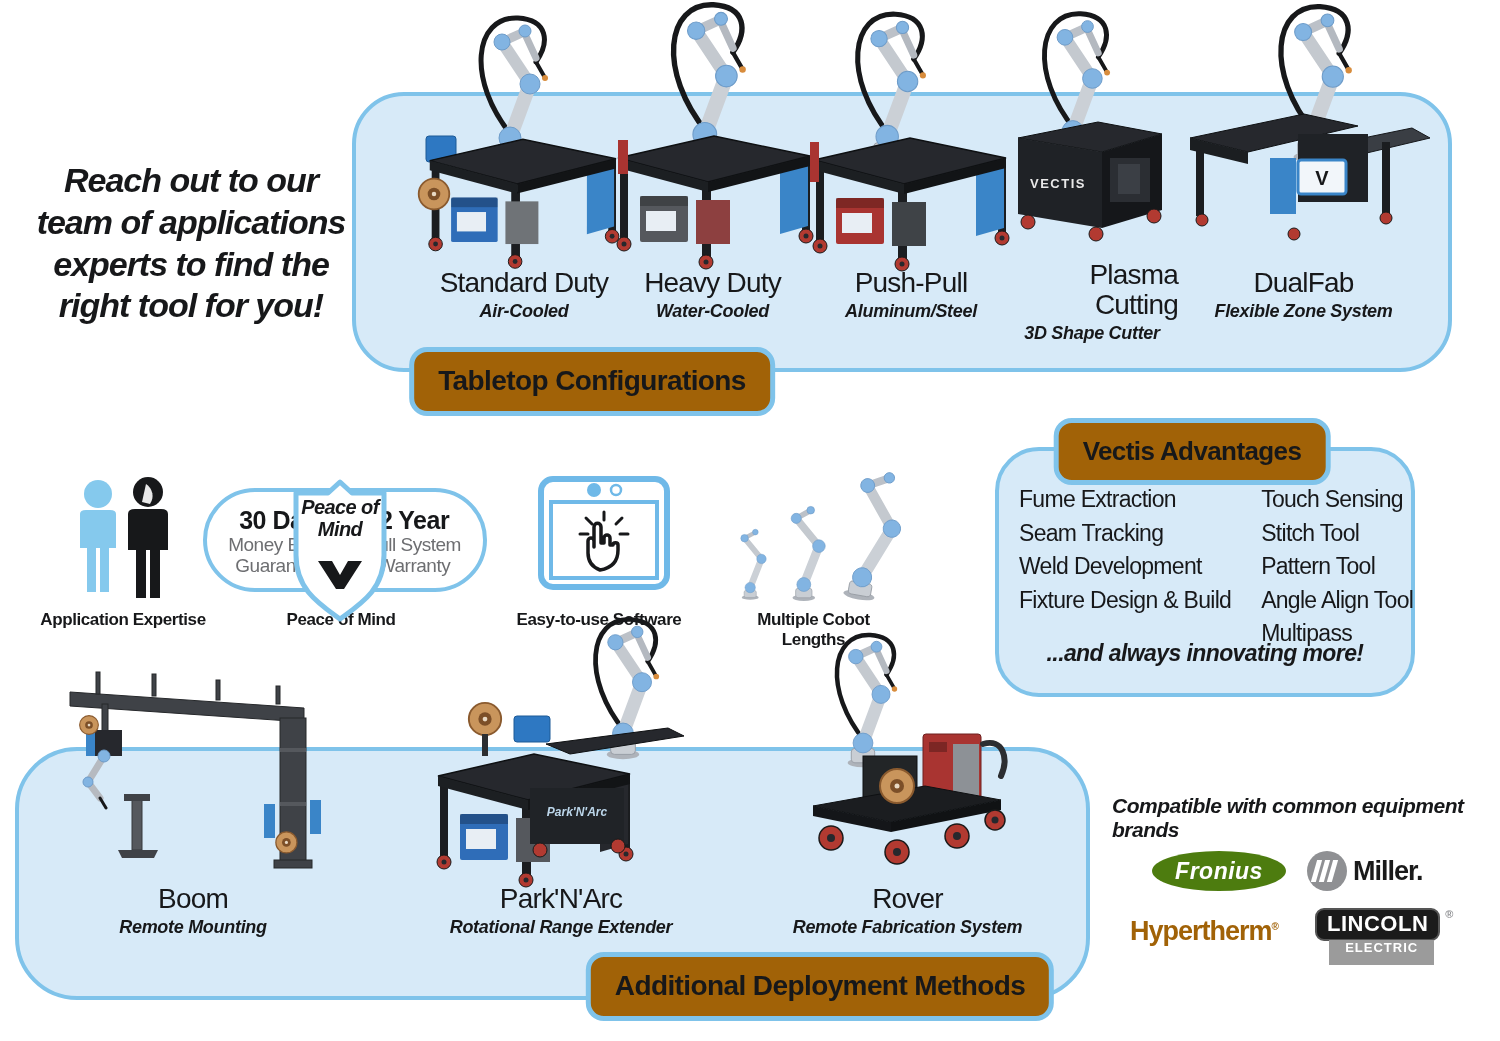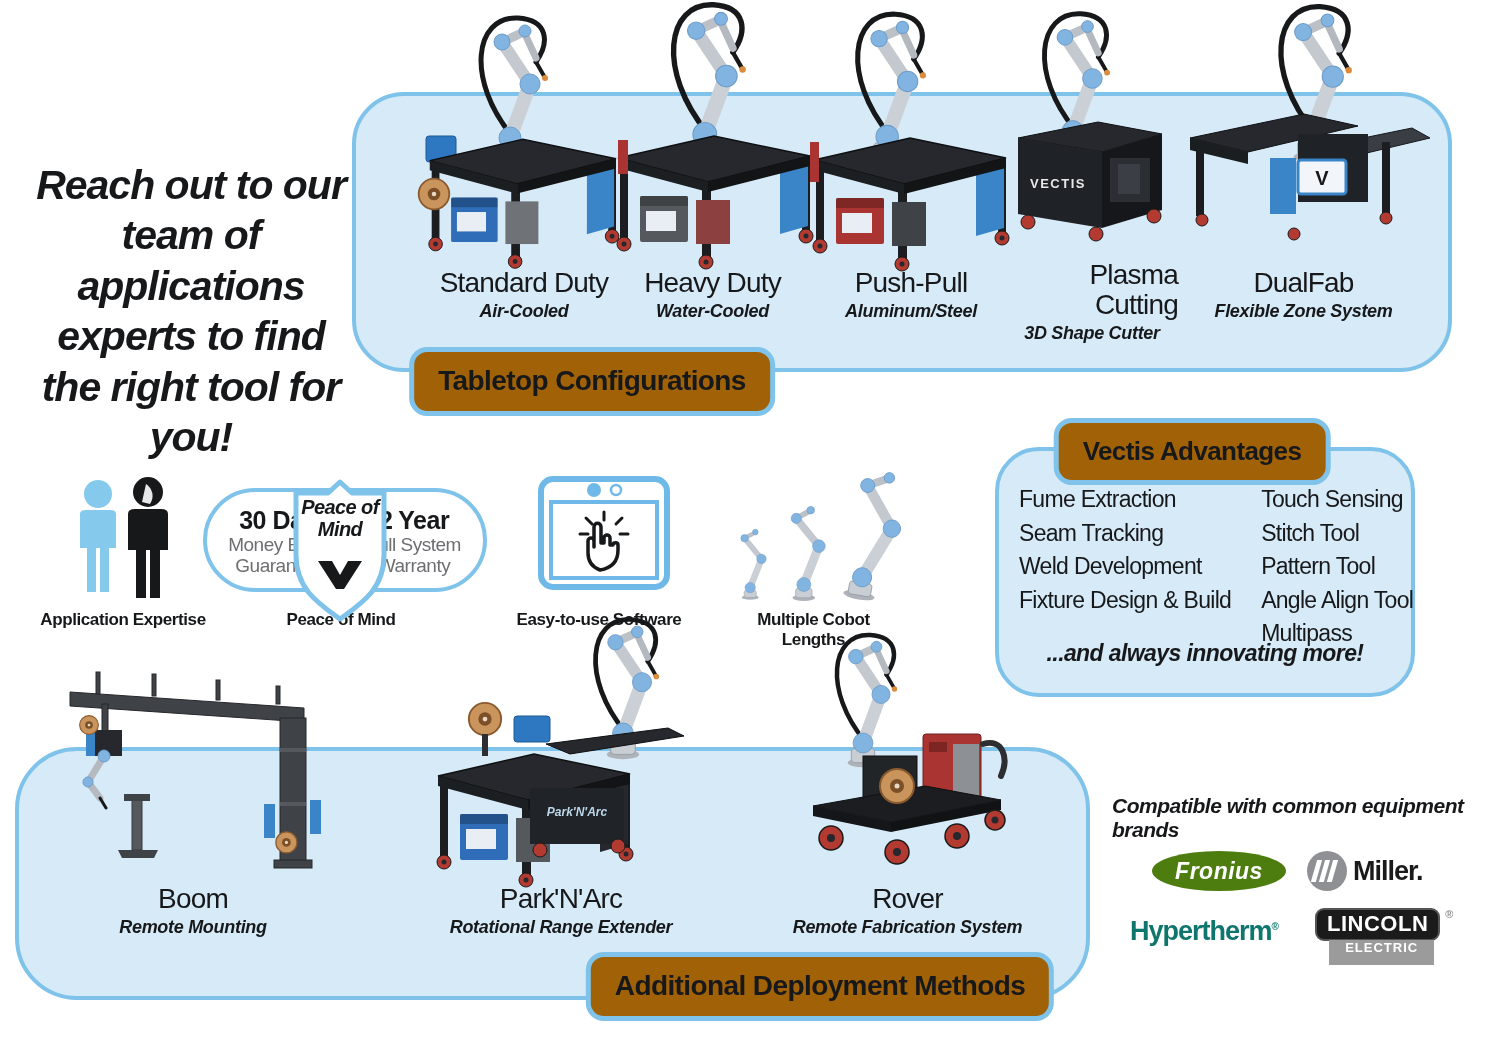--- a/index.html
+++ b/index.html
@@ -14,21 +14,21 @@
     font-weight:bold;font-size:28px;letter-spacing:-0.6px;color:#17181a;
     padding:14px 24px;white-space:nowrap;transform:translateX(-50%);z-index:6;line-height:1.1;}
 
   
   .cell{position:absolute;display:flex;flex-direction:column;align-items:center;z-index:3;}
   .cell .art{flex:1 1 auto;display:flex;align-items:flex-end;justify-content:center;}
   .ptitle{font-size:28px;font-weight:400;letter-spacing:-0.8px;line-height:30px;text-align:right;}
   .psub{font-size:18px;font-weight:bold;font-style:italic;letter-spacing:-0.3px;line-height:26px;text-align:center;}
 
   
-  .tagline{position:absolute;left:35px;top:160px;width:312px;font-size:41px;line-height:1.23;
+  .tagline{position:absolute;left:35px;top:160px;width:312px;font-size:34px;line-height:1.23;
     font-weight:bold;font-style:italic;letter-spacing:-1px;text-align:center;z-index:2;}
 
   
   .flabel{position:absolute;font-size:17px;font-weight:bold;letter-spacing:-0.4px;text-align:center;z-index:3;}
   .pill{position:absolute;left:203px;top:488px;width:284px;height:104px;background:#fff;
     border:4px solid #7fc3ea;border-radius:56px;box-sizing:border-box;z-index:2;}
   .pill .col{position:absolute;top:15px;width:118px;text-align:center;}
   .pill .col.left{left:12px;}
   .pill .col.right{right:10px;}
   .pill .big{font-size:25px;font-weight:bold;line-height:27px;letter-spacing:-0.5px;}
@@ -47,21 +47,21 @@
     font-size:23px;font-weight:bold;font-style:italic;letter-spacing:-0.6px;}
 
   
   .brandhead{position:absolute;left:1112px;top:794px;width:360px;text-align:left;z-index:2;
     font-size:21px;font-weight:bold;font-style:italic;letter-spacing:-0.5px;}
   .fronius{position:absolute;left:1152px;top:851px;width:134px;height:40px;background:#4d7c0f;
     border-radius:50%;display:flex;align-items:center;justify-content:center;z-index:2;}
   .fronius span{color:#fff;font-weight:bold;font-style:italic;font-size:23px;letter-spacing:0.5px;}
   .miller{position:absolute;left:1306px;top:850px;display:flex;align-items:center;gap:5px;z-index:2;}
   .miller .mtext{font-size:27px;font-weight:bold;letter-spacing:-1px;color:#1a1a1a;}
-  .hypertherm{position:absolute;left:1130px;top:916px;z-index:2;color:#0f766e;font-weight:bold;
+  .hypertherm{position:absolute;left:1130px;top:916px;z-index:2;color:#a16207;font-weight:bold;
     font-size:27px;letter-spacing:-1px;}
   .hypertherm sup{font-size:10px;}
   .lincoln{position:absolute;left:1315px;top:908px;z-index:2;text-align:center;}
   .lincoln .l1{background:#1b1b1b;color:#fff;font-weight:bold;font-size:22px;letter-spacing:0.5px;
     padding:2px 10px 3px;border-radius:9px;border:2px solid #555;line-height:24px;}
   .lincoln .l2{background:#9b9b9b;color:#fff;font-weight:bold;font-size:13px;letter-spacing:1px;
     margin:-1px 6px 0 14px;padding:1px 0 10px;line-height:14px;}
   .lincoln .reg{position:absolute;right:-13px;top:0;color:#8f9093;font-size:11px;font-weight:bold;}
 </style>
 </head>

